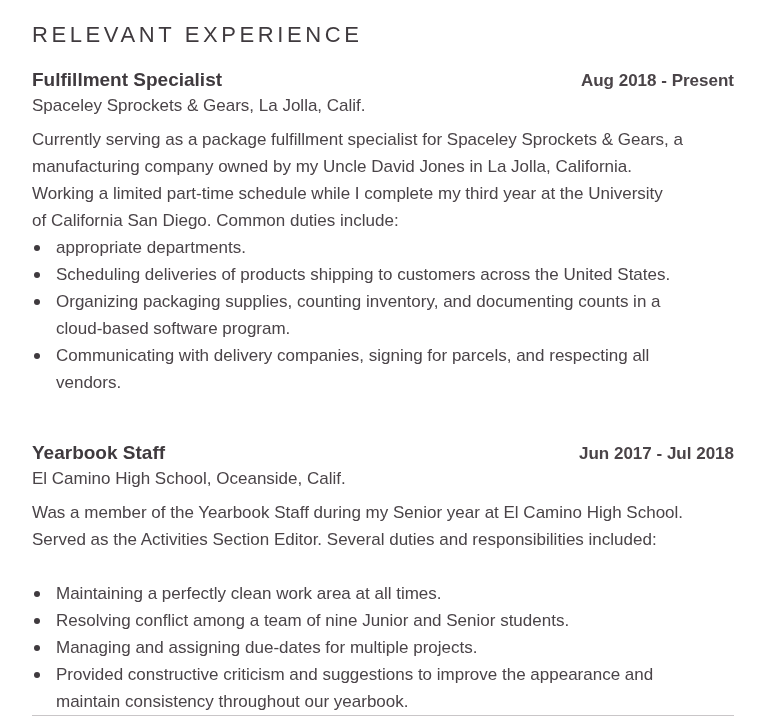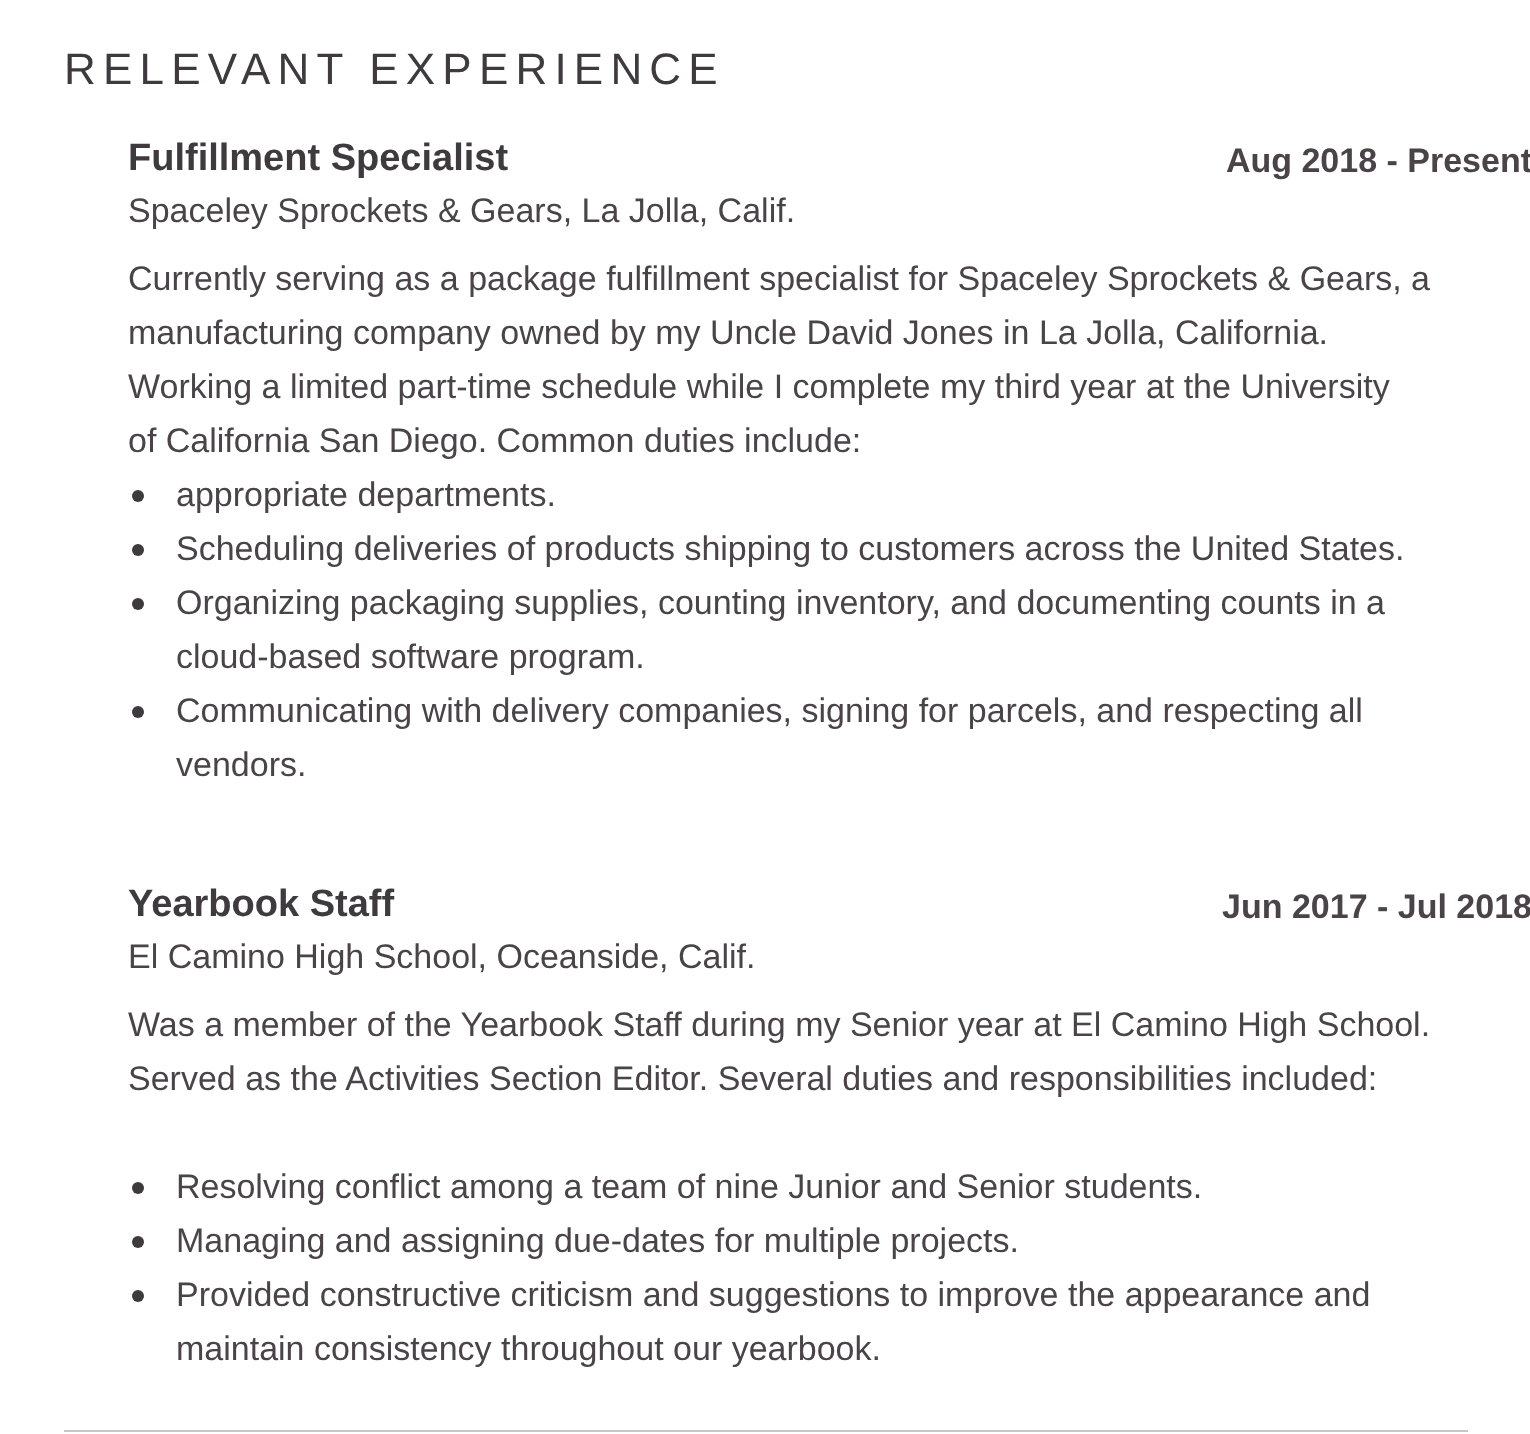--- a/index.html
+++ b/index.html
@@ -29,21 +29,20 @@
       font-weight: normal;
       letter-spacing: 3.6px;
       color: #3f3a3e;
       white-space: nowrap;
       line-height: 28px;
     }
     .job {
       position: absolute;
       left: 0;
       width: 702px;
-      margin-left: 32px;
     }
     .job-head {
       position: relative;
       height: 26px;
     }
     .job-title {
       position: absolute;
       left: 0;
       top: 0;
       font-size: 19px;
@@ -155,20 +154,24 @@
       <div class="job-dates">Jun 2017 - Jul 2018</div>
     </div>
     <div class="job-org">El Camino High School, Oceanside, Calif.</div>
     <div class="job-desc">
       <span class="line">Was a member of the Yearbook Staff during my Senior year at El Camino High School.</span>
       <span class="line">Served as the Activities Section Editor. Several duties and responsibilities included:</span>
       <div class="spacer"></div>
       <ul class="bullets">
         <li>
           <span class="dot"></span>
+          <span class="line">Maintaining a perfectly clean work area at all times.</span>
+        </li>
+        <li>
+          <span class="dot"></span>
           <span class="line">Resolving conflict among a team of nine Junior and Senior students.</span>
         </li>
         <li>
           <span class="dot"></span>
           <span class="line">Managing and assigning due-dates for multiple projects.</span>
         </li>
         <li>
           <span class="dot"></span>
           <span class="line">Provided constructive criticism and suggestions to improve the appearance and</span>
           <span class="line">maintain consistency throughout our yearbook.</span>

